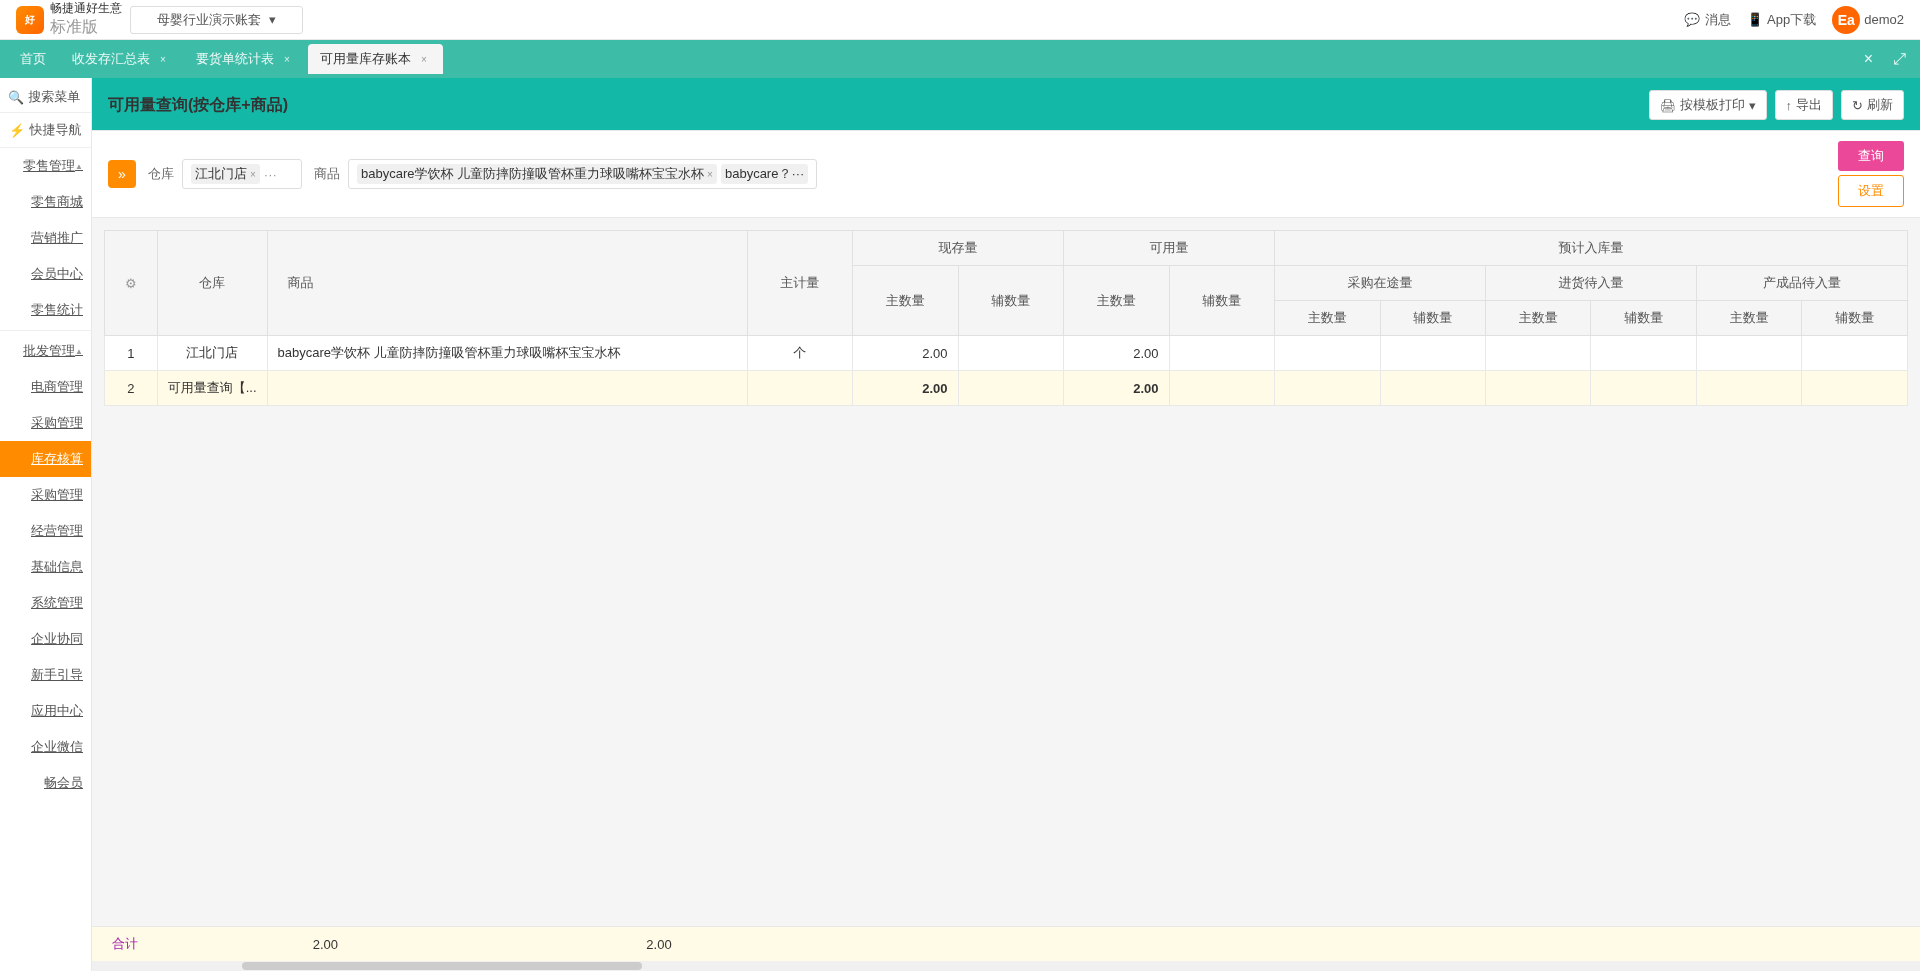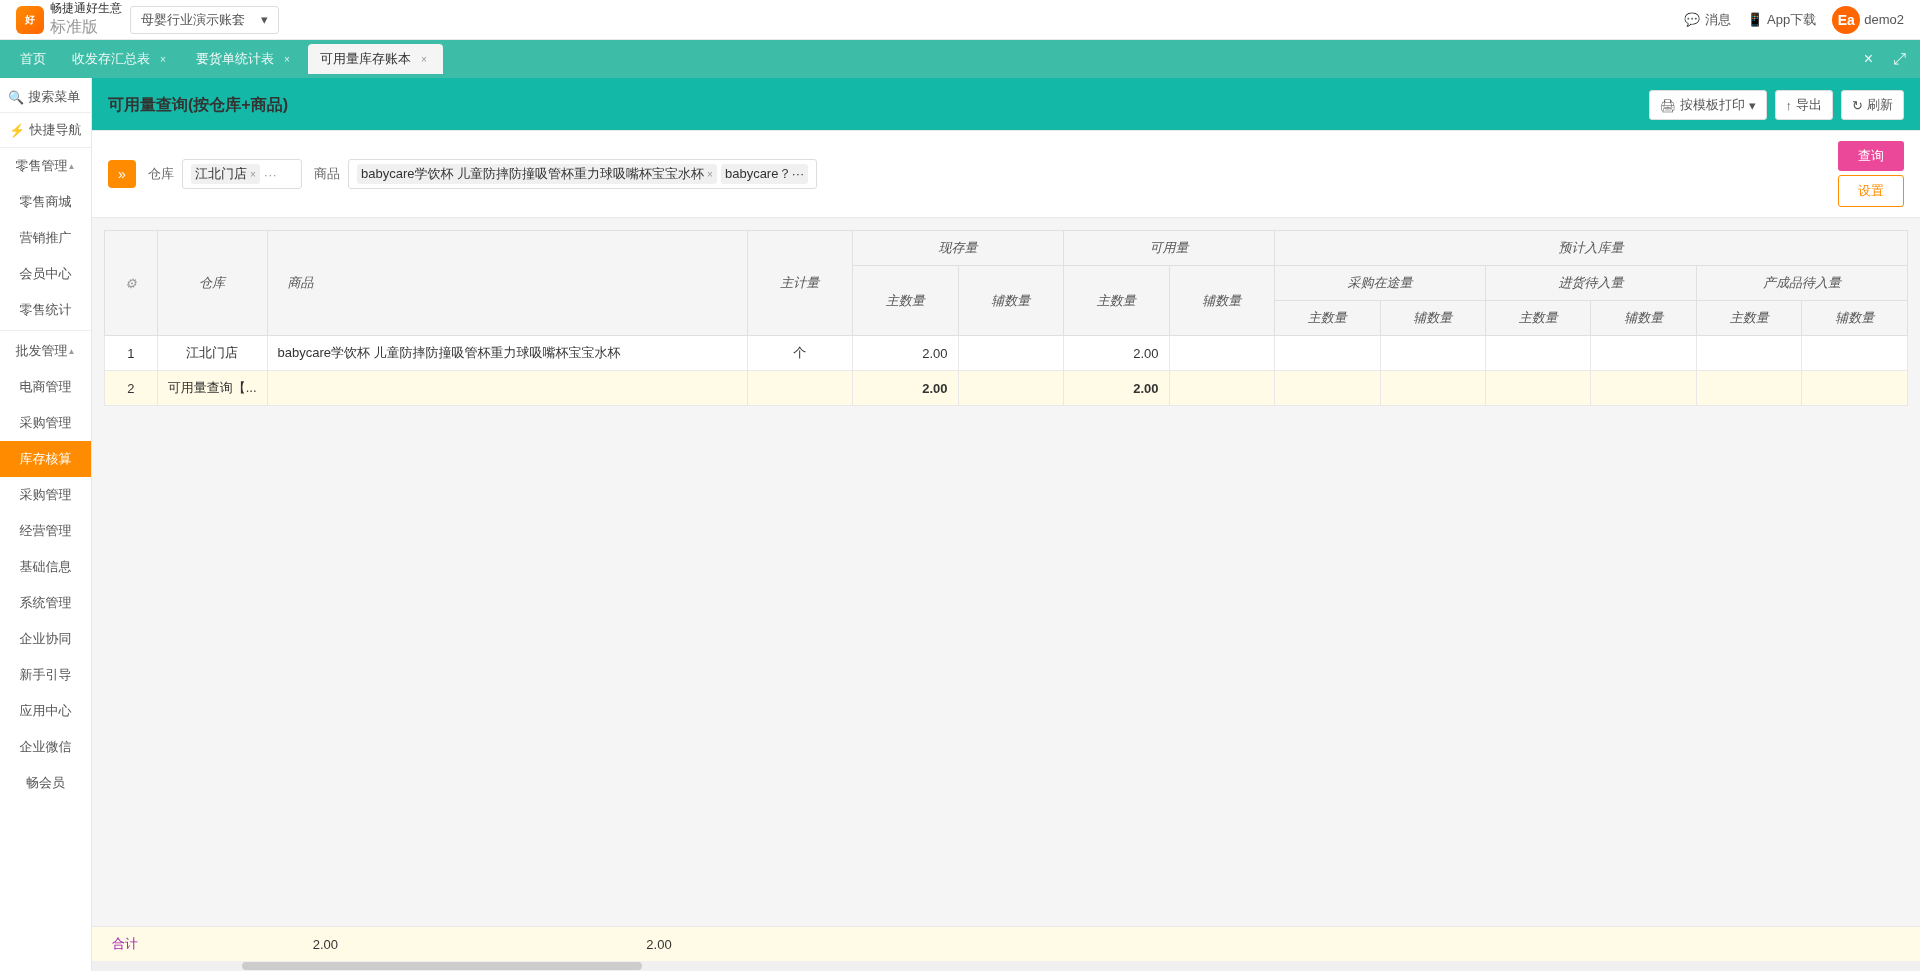--- a/index.html
+++ b/index.html
@@ -43,22 +43,22 @@
       color: #333;
       line-height: 1.3;
     }
     .logo-text-sub {
       font-size: 16px;
       color: #999;
     }
     .industry-selector {
       display: flex;
       align-items: center;
-      gap: 16px;
-      padding: 4px 10px;
+      gap: 8px;
+      padding: 4px 26px;
       border: 1px solid #ddd;
       border-radius: 3px;
       cursor: pointer;
       color: #555;
       min-width: 140px;
     }
     .industry-selector-text { flex: 1; }
     .top-header-right {
       display: flex;
       align-items: center;
@@ -170,22 +170,23 @@
       color: #555;
       border-bottom: 1px solid #eee;
       justify-content: center;
     }
     .sidebar-item {
       padding: 9px 8px;
       cursor: pointer;
       color: #555;
       display: flex;
       align-items: center;
-      justify-content: center;
+      justify-content: flex-end;
       white-space: nowrap;
+      text-decoration: underline;
     }
     .sidebar-item.active {
       background: #ff8c00;
       color: #fff;
     }
     .sidebar-item.has-arrow::after {
       content: "▲";
       font-size: 8px;
       color: #999;
     }
@@ -357,21 +358,20 @@
       border: 1px solid #e8e8e8;
     }
     .data-table th {
       background: #f5f5f5;
       border: 1px solid #e0e0e0;
       padding: 8px 20px;
       text-align: center;
       color: #555;
       font-weight: 500;
       white-space: nowrap;
-      font-style: italic;
     }
     .data-table td {
       border: 1px solid #e8e8e8;
       padding: 8px 10px;
       text-align: center;
       color: #333;
       white-space: nowrap;
     }
     .data-table .col-seq { width: 40px; }
     .data-table .col-warehouse { width: 100px; }

